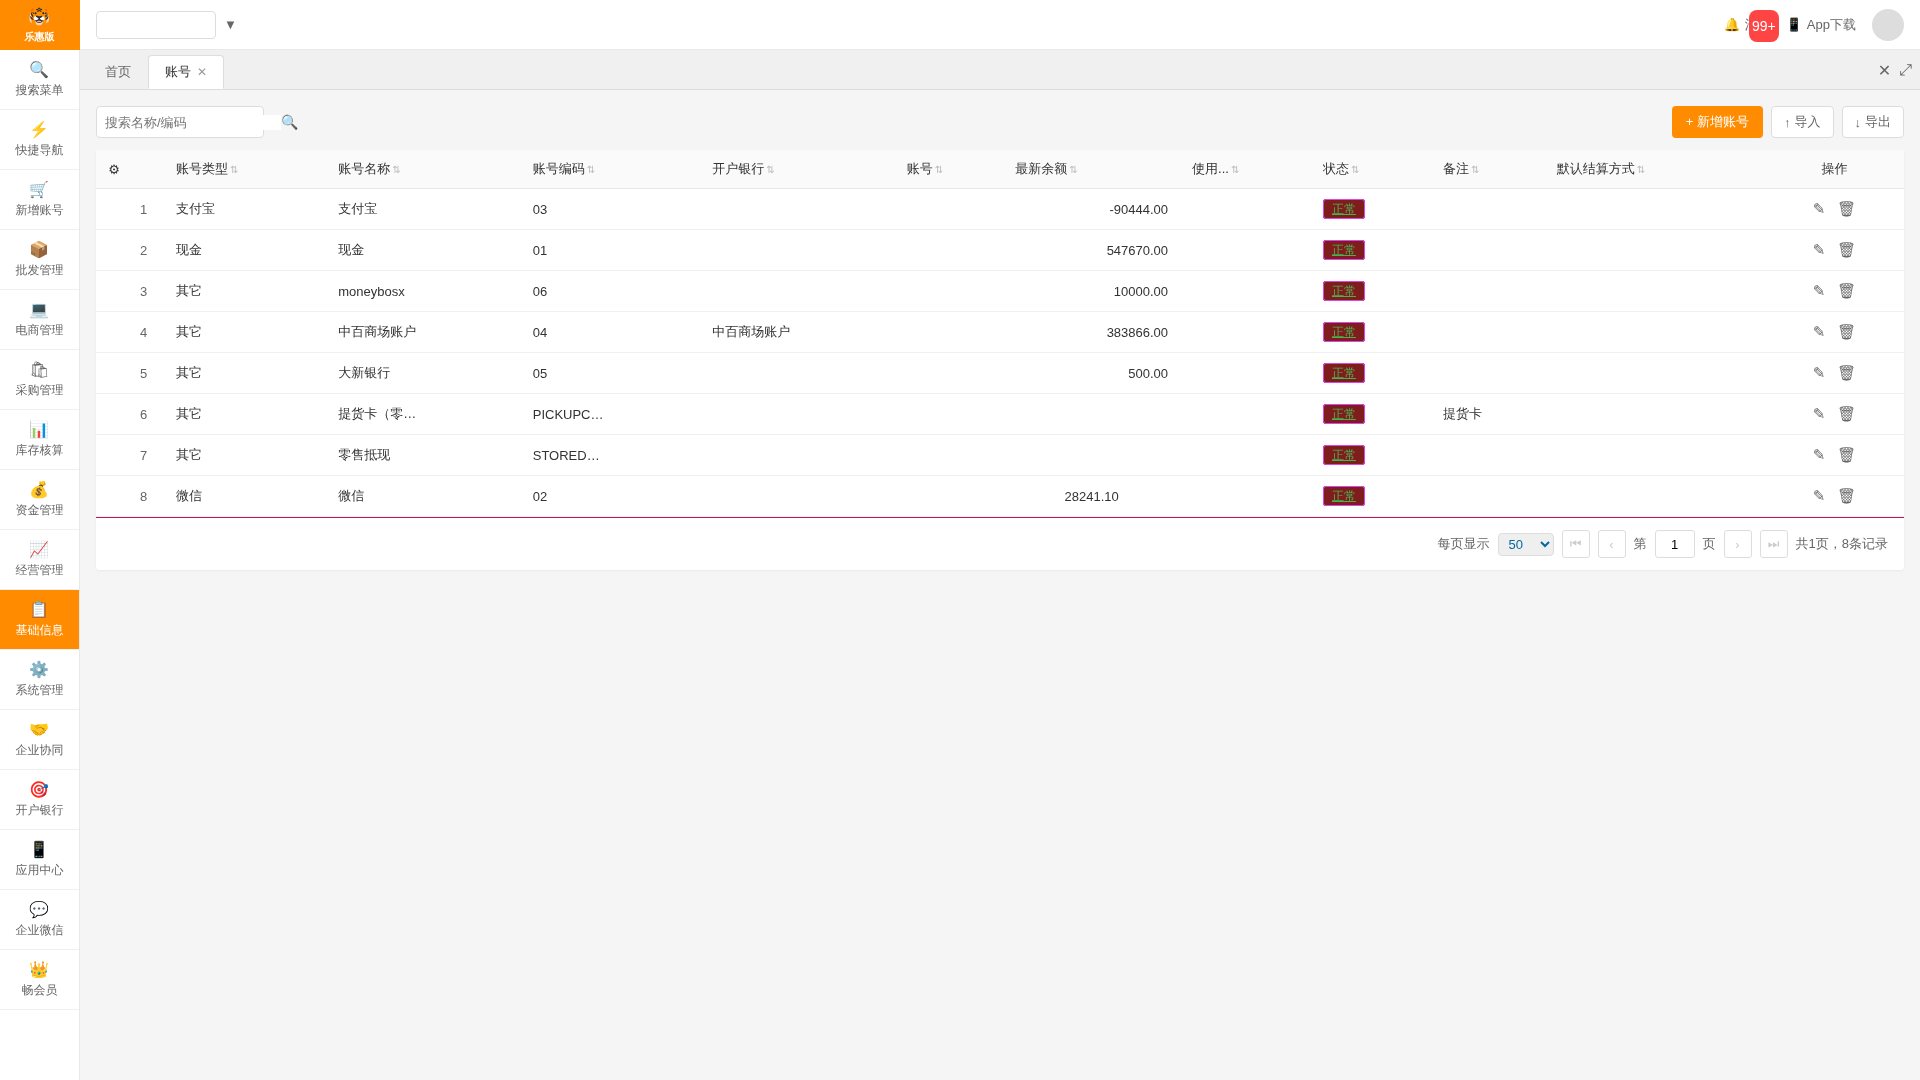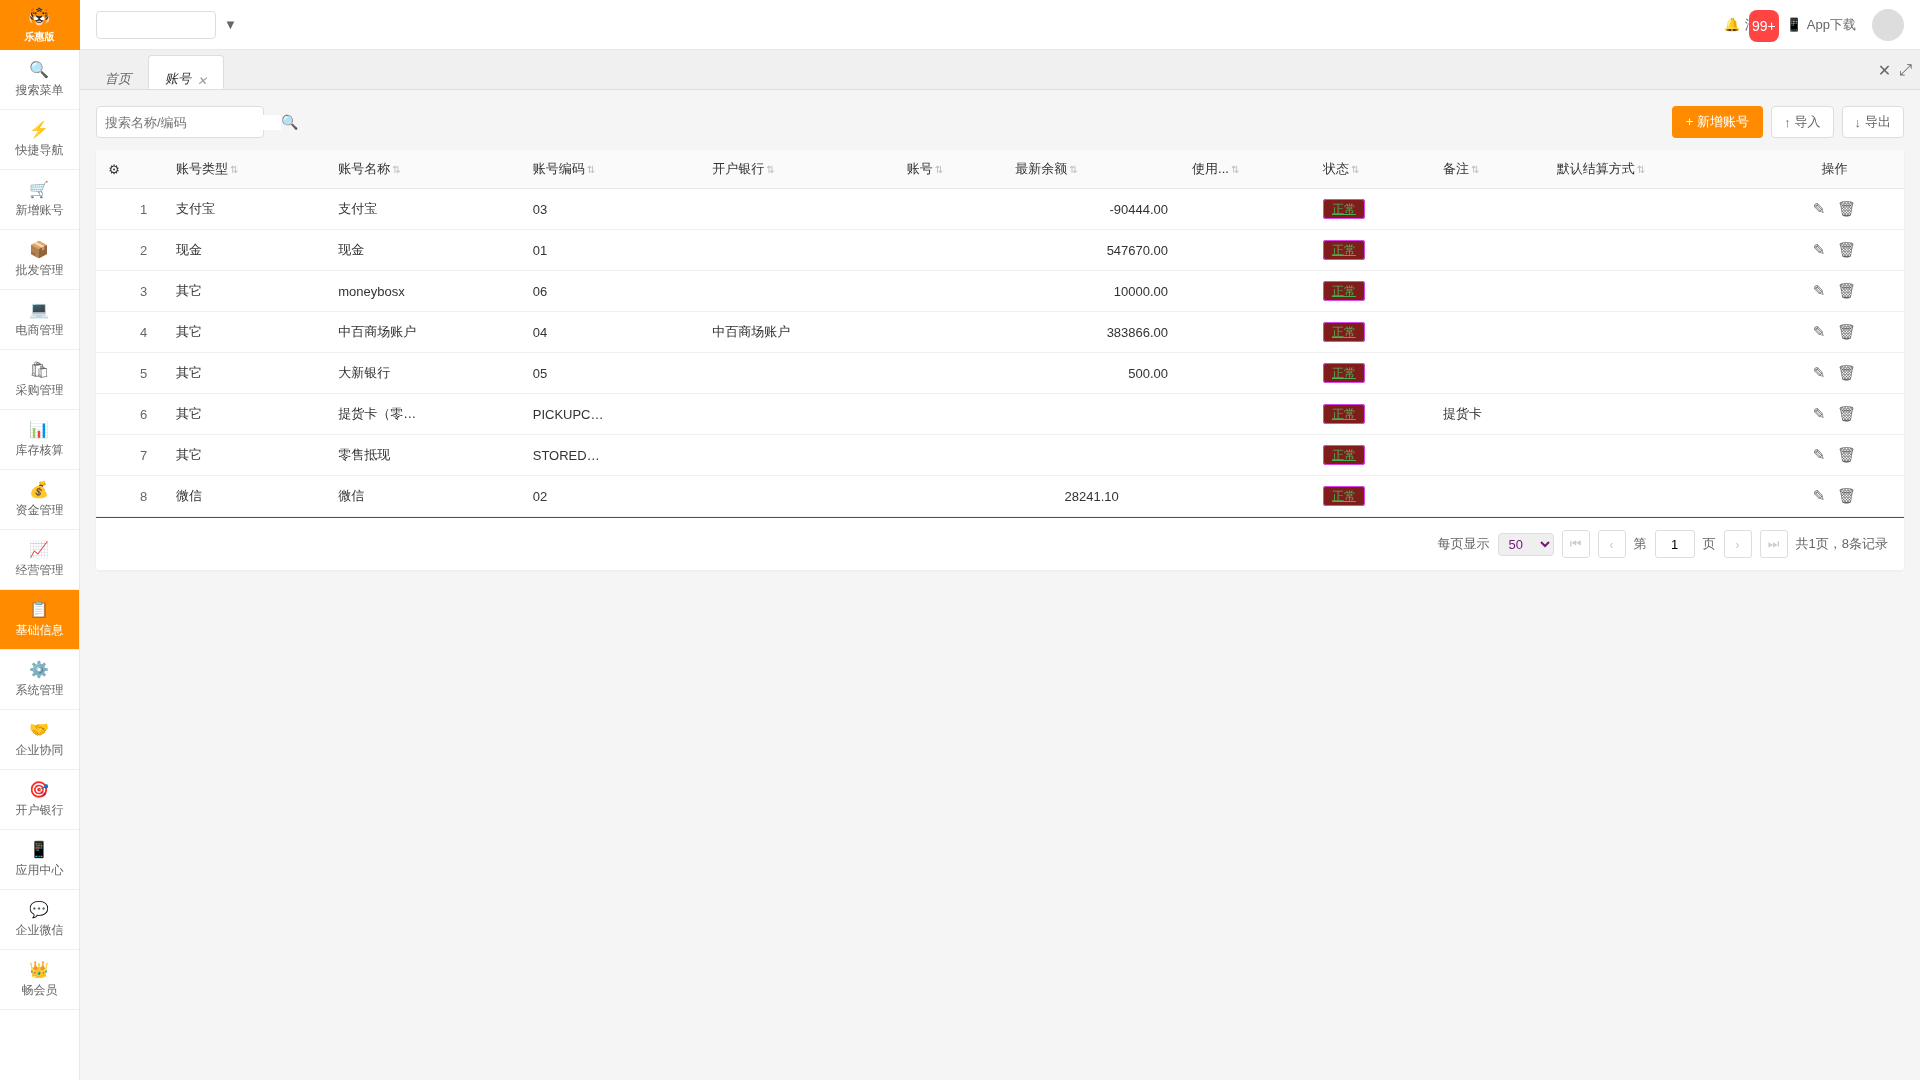--- a/index.html
+++ b/index.html
@@ -100,27 +100,26 @@
       align-items: flex-end;
       padding: 0 8px;
       border-bottom: 1px solid #ddd;
       flex-shrink: 0;
       position: relative;
     }
     .tab {
       height: 34px;
       padding: 0 16px;
       display: flex;
-      align-items: flex-end;
+      align-items: center;
       gap: 6px;
       cursor: pointer;
       border-radius: 4px 4px 0 0;
       font-size: 13px;
       border: 1px solid transparent;
-      font-style: italic;
     }
     .tab.active {
       background: #fff;
       border-color: #ddd #ddd transparent #ddd;
       color: #333;
     }
     .tab.inactive { color: #666; }
     .tab-close { font-size: 12px; color: #999; cursor: pointer; }
     .tab-bar-actions {
       position: absolute;
@@ -249,21 +248,21 @@
       border-top: 1px solid #be185d;
       gap: 8px;
       font-size: 13px;
       color: #666;
     }
     .page-size-select {
       border: 1px solid #ddd;
       border-radius: 4px;
       padding: 2px 6px;
       font-size: 13px;
-      color: #701a75;
+      color: #0369a1;
     }
     .page-btn {
       width: 28px;
       height: 28px;
       border: 1px solid #ddd;
       border-radius: 3px;
       background: #fff;
       cursor: pointer;
       display: flex;
       align-items: center;

